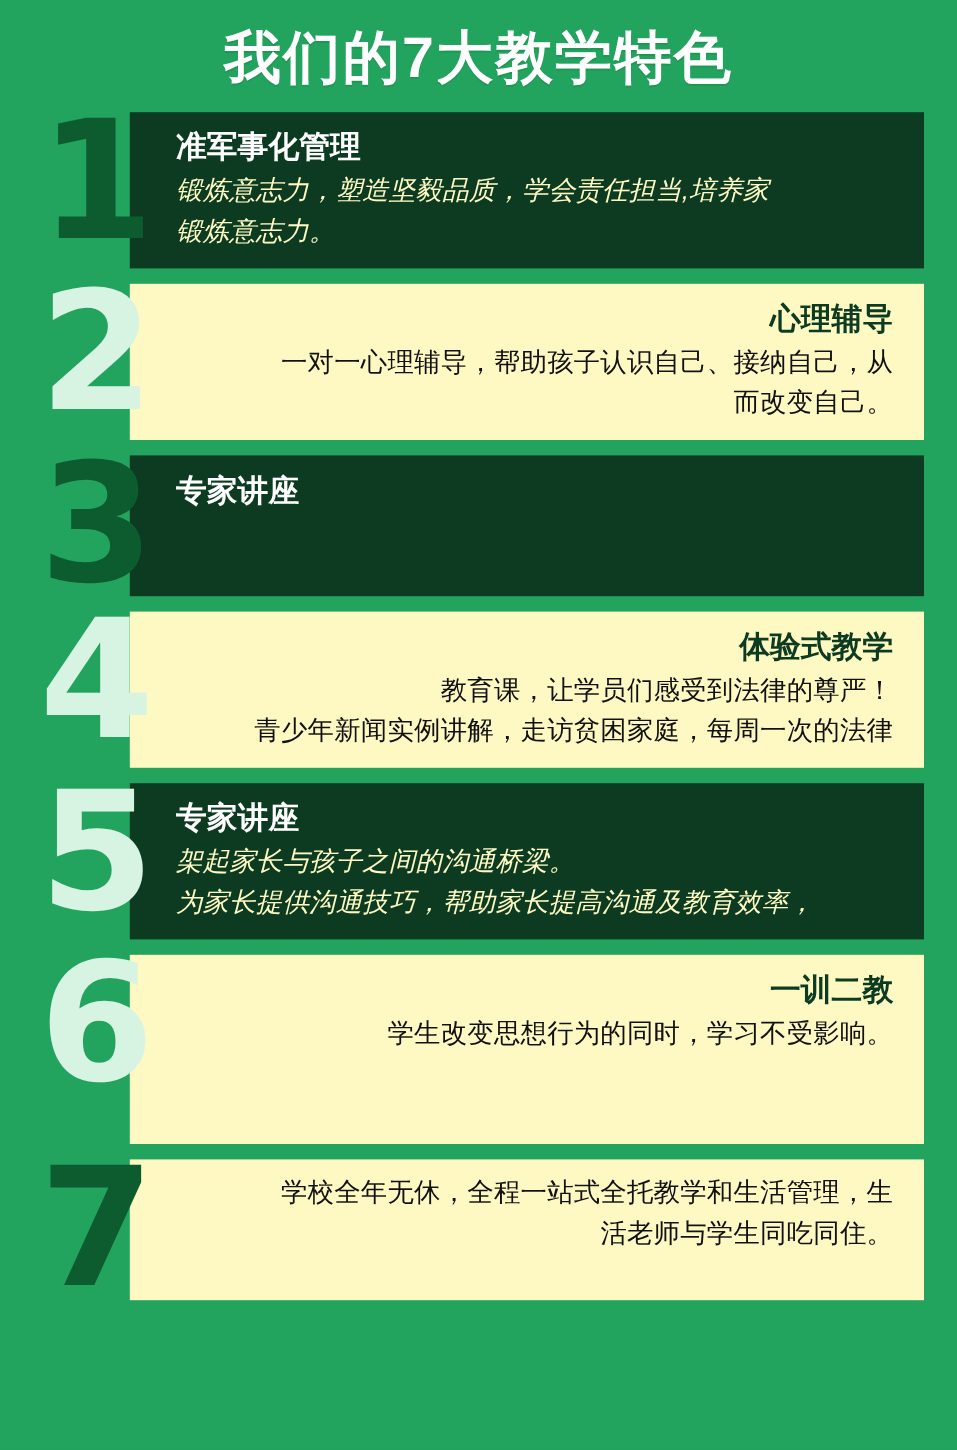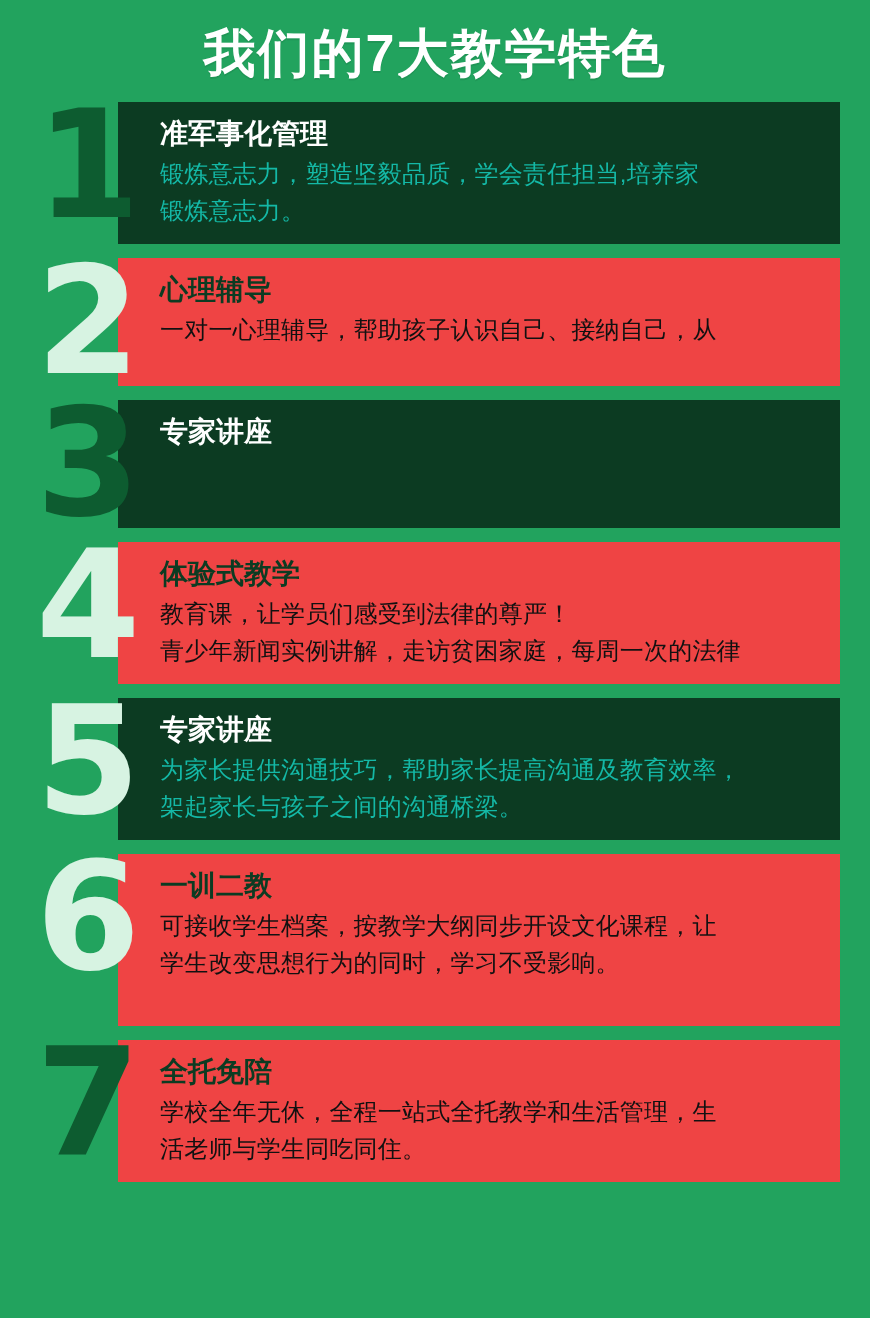--- a/index.html
+++ b/index.html
@@ -62,37 +62,38 @@
   .card {
     margin-left: 82px;
     padding: 14px 28px 16px 42px;
     box-sizing: border-box;
     min-height: 128px;
   }
   .card.dark {
     background: #0c3b22;
   }
   .card.light {
-    background: #ef4444;
+    background: #fef9c3;
+    text-align: right;
   }
   .card h3 {
     margin: 0 0 4px 0;
     font-size: 28px;
     font-weight: bold;
     line-height: 1.3;
   }
   .card.dark h3 { color: #ffffff; }
   .card.light h3 { color: #0c3b22; }
   .card p {
     margin: 0;
     font-size: 24px;
     line-height: 1.45;
     letter-spacing: 0.2px;
   }
-  .card.dark p { color: #14b8a6; }
+  .card.dark p { color: #fef9c3; font-style: italic; }
   .card.light p { color: #111111; }
   .card p + p { margin-top: 2px; }
   
   .item-1 .card { min-height: 138px; }
   .item-6 .card { min-height: 172px; }
   .item-7 .card { min-height: 128px; }
 </style>
 </head>
 <body>
 
@@ -109,20 +110,21 @@
         <p>锻炼意志力，塑造坚毅品质，学会责任担当,培养家</p>
         <p>锻炼意志力。</p>
       </div>
     </div>
 
     <div class="item item-2">
       <div class="num light">2</div>
       <div class="card light">
         <h3>心理辅导</h3>
         <p>一对一心理辅导，帮助孩子认识自己、接纳自己，从</p>
+        <p>而改变自己。</p>
       </div>
     </div>
 
     <div class="item item-3">
       <div class="num dark">3</div>
       <div class="card dark">
         <h3>专家讲座</h3>
       </div>
     </div>
 
@@ -132,37 +134,35 @@
         <h3>体验式教学</h3>
         <p>教育课，让学员们感受到法律的尊严！</p>
         <p>青少年新闻实例讲解，走访贫困家庭，每周一次的法律</p>
       </div>
     </div>
 
     <div class="item item-5">
       <div class="num light">5</div>
       <div class="card dark">
         <h3>专家讲座</h3>
+        <p>架起家长与孩子之间的沟通桥梁。</p>
         <p>为家长提供沟通技巧，帮助家长提高沟通及教育效率，</p>
-        <p>架起家长与孩子之间的沟通桥梁。</p>
       </div>
     </div>
 
     <div class="item item-6">
       <div class="num light">6</div>
       <div class="card light">
         <h3>一训二教</h3>
-        <p>可接收学生档案，按教学大纲同步开设文化课程，让</p>
         <p>学生改变思想行为的同时，学习不受影响。</p>
       </div>
     </div>
 
     <div class="item item-7">
       <div class="num dark">7</div>
       <div class="card light">
-        <h3>全托免陪</h3>
         <p>学校全年无休，全程一站式全托教学和生活管理，生</p>
         <p>活老师与学生同吃同住。</p>
       </div>
     </div>
 
   </div>
 </div>
 
 </body></html>

